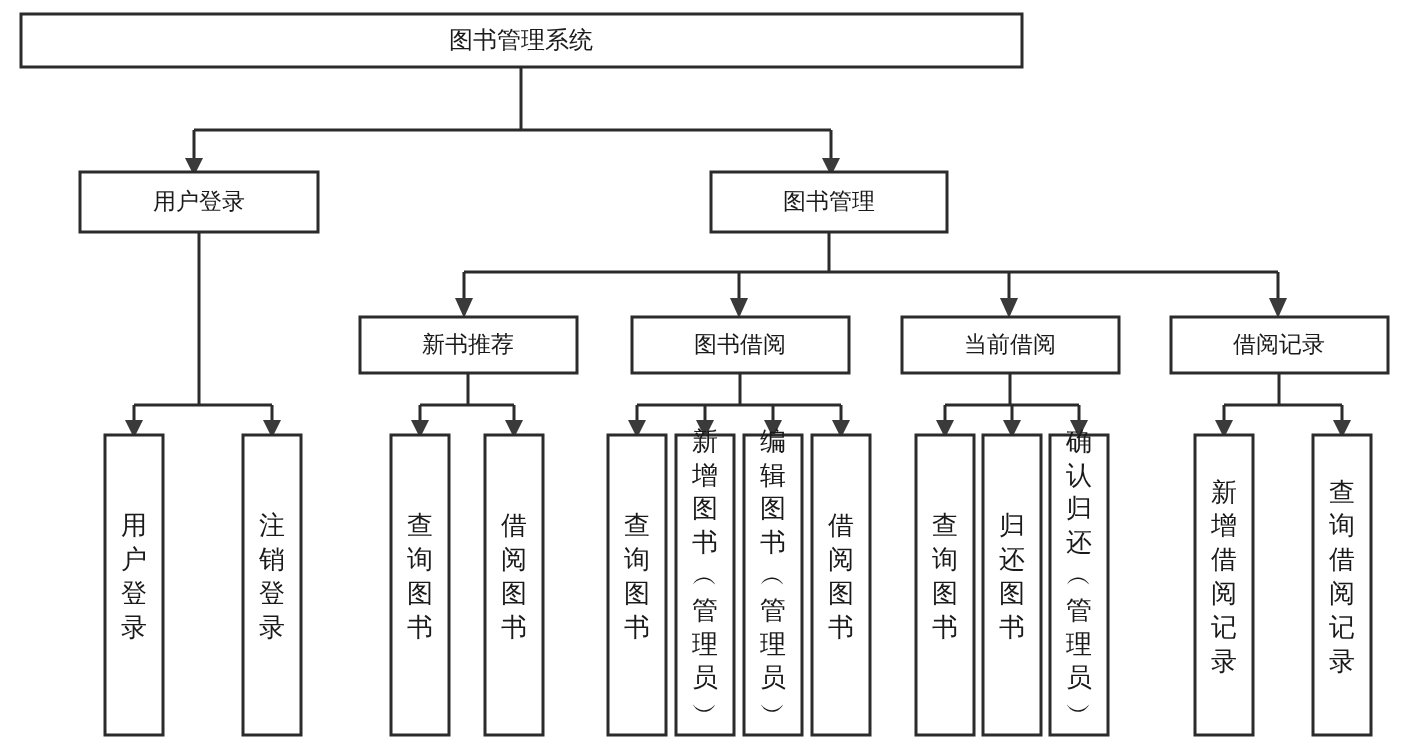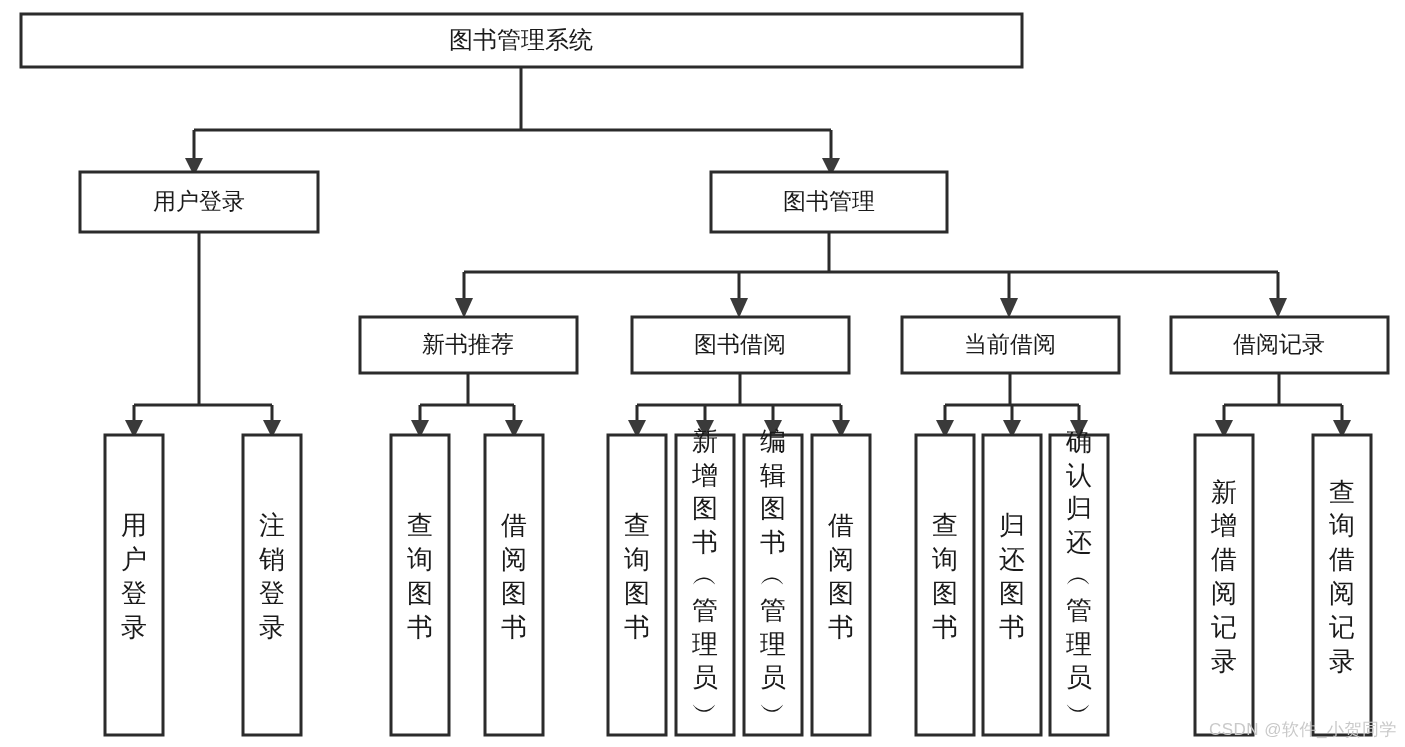--- a/index.html
+++ b/index.html
@@ -211,14 +211,13 @@
       </g>
 
       <g>
         <rect class="node-rect" x="1313" y="435" width="58" height="300"></rect>
         <text class="leaf-label"><tspan x="1342" y="500.5">查</tspan><tspan x="1342" y="534.3">询</tspan><tspan x="1342" y="568.0999999999999">借</tspan><tspan x="1342" y="601.8999999999999">阅</tspan><tspan x="1342" y="635.6999999999998">记</tspan><tspan x="1342" y="669.4999999999998">录</tspan></text>
       </g>
 
     </g>
   </svg>
 
-  <div class="watermark">CSDN @软件_小贺同学</div>
 </div>
 
 </body></html>

